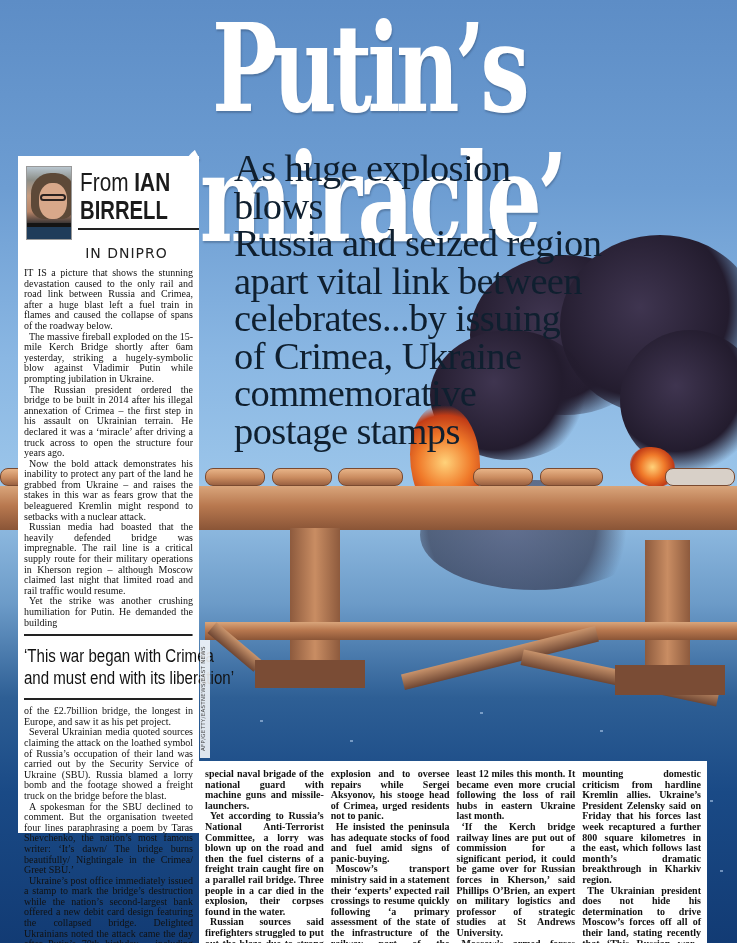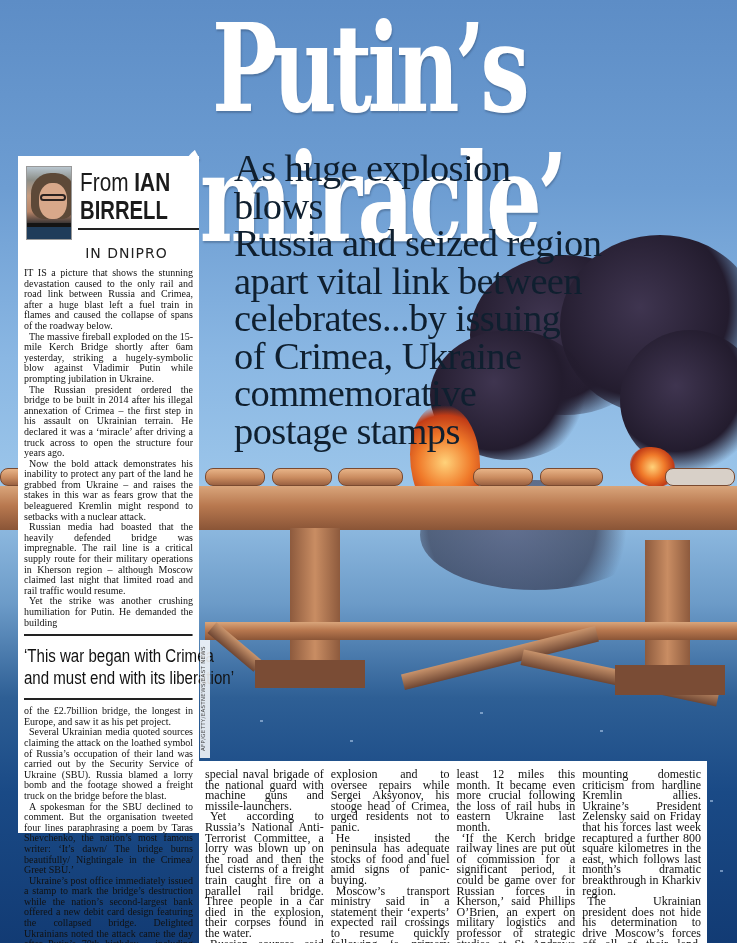--- a/index.html
+++ b/index.html
@@ -73,21 +73,21 @@
   .credit {
     position: absolute; left: 200px; top: 640px; width: 10px; height: 118px;
     font-family: "DejaVu Sans", sans-serif; font-size: 5.5px; color: #4a4a4a; writing-mode: vertical-rl; transform: rotate(180deg);
     letter-spacing: .3px; background: rgba(255,255,255,0.85); text-align: center;
   }
   .bottom-box {
     position: absolute; left: 199px; top: 761px; width: 508px; height: 182px; background: #fff;
     padding: 8px 6px 0 6px; display: flex; gap: 7px;
   }
   .bottom-box .col {
-    width: 128px; font-family: "Liberation Serif", serif; font-size: 12px; line-height: 10.6px; color: #111; text-align: justify;
+    width: 128px; font-family: "Liberation Serif", serif; font-size: 10px; line-height: 10.6px; color: #111; text-align: justify; font-weight: bold;
   }
   .bottom-box .col p { text-indent: 5px; }
   .bottom-box .col p.cont { text-indent: 0; }
 </style>
 </head>
 <body>
 
 <div id="page">
 
   <div class="photo-layer">

